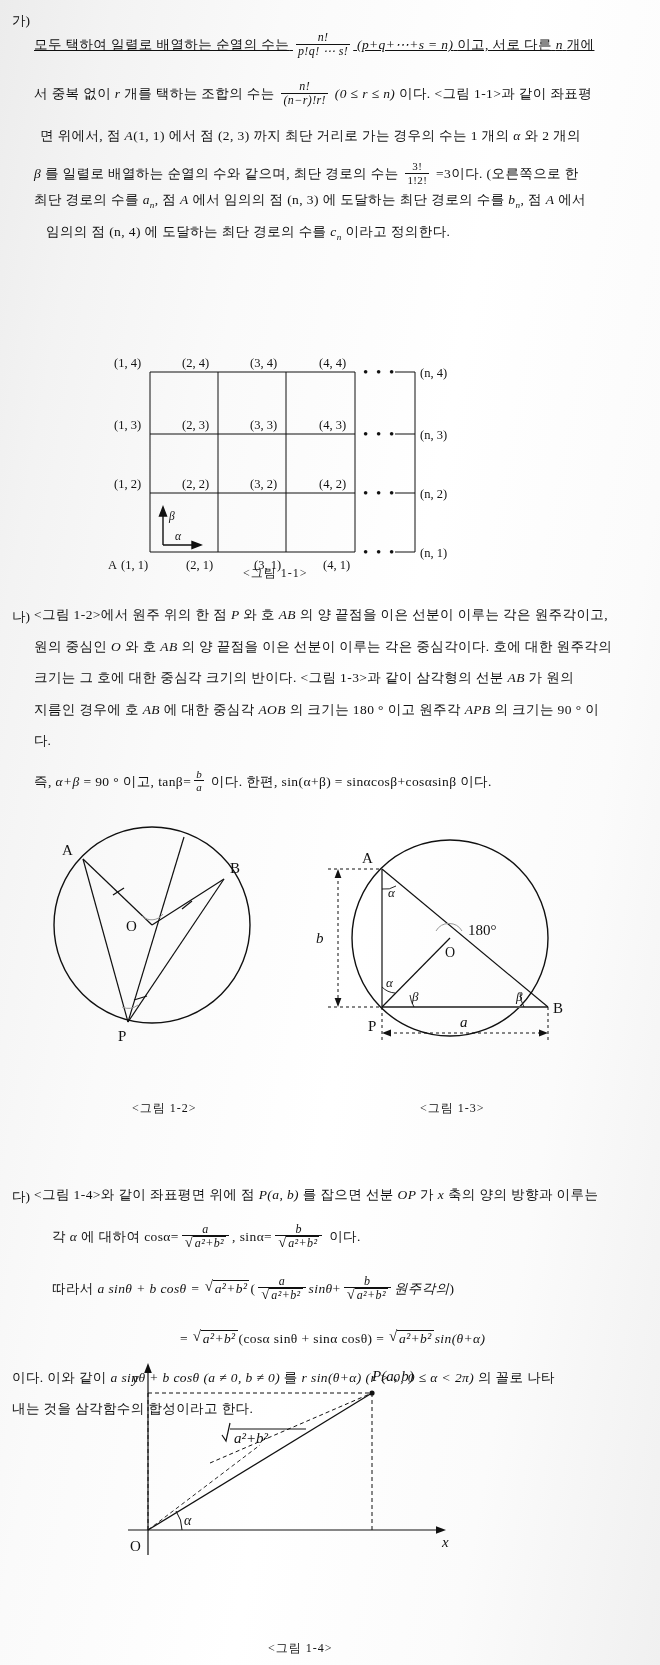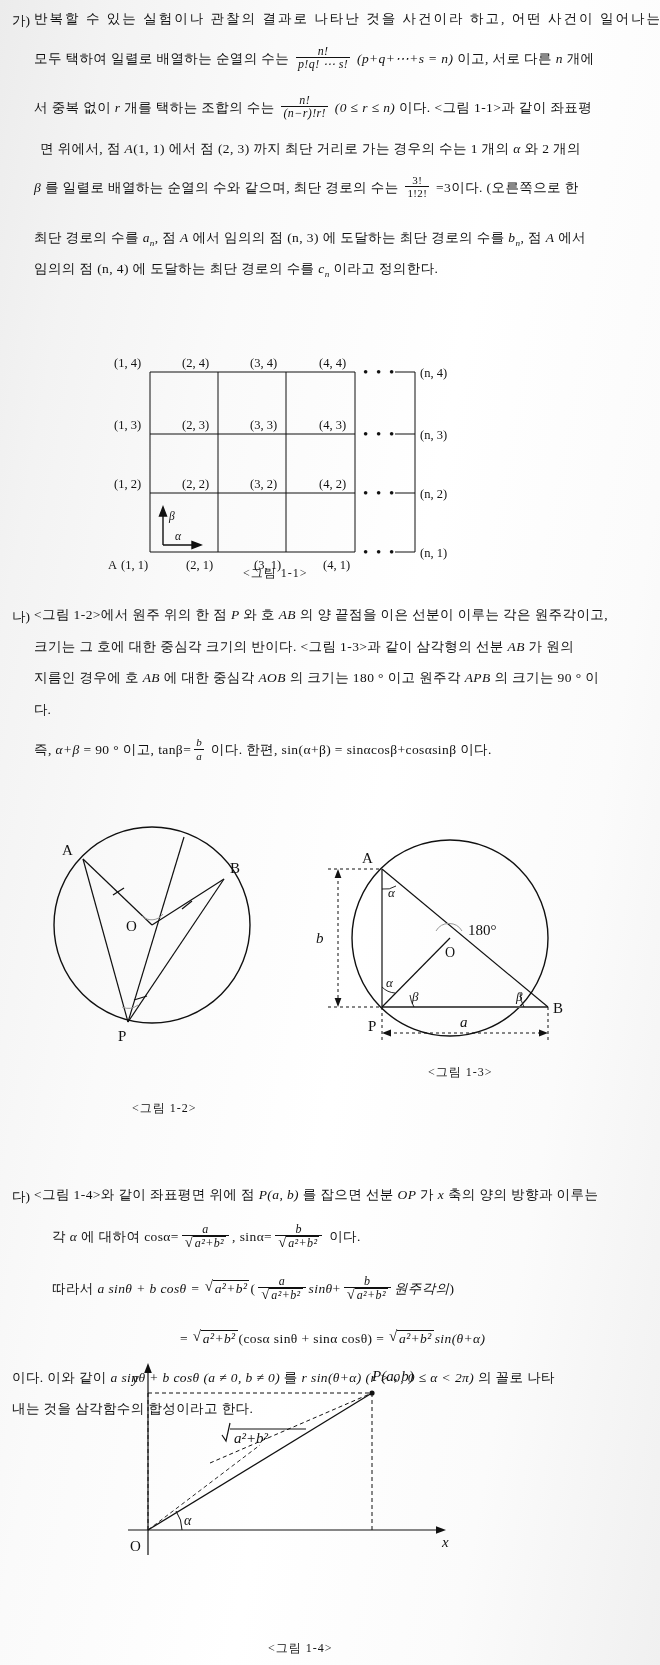--- a/index.html
+++ b/index.html
@@ -53,25 +53,22 @@
   .figwrap { position:absolute; }
   svg text { font-family:"Liberation Serif", serif; }
 </style>
 </head>
 <body>
 
 <div class="page">
 
   <div class="sect" style="top:12px;">
     <span class="marker">가)</span>
-    <div class="line jw" style="margin-left:22px;">
-      <span>반복할 수 있는 실험이나 관찰의 결과로 나타난 것을 사건이라 하고, 어떤 사건이 일어나는</span>
-    </div>
-
-    <div class="line jw3" style="margin-left:22px; margin-top:20px;">
+
+    <div class="line jw3" style="margin-left:22px; margin-top:20px;text-decoration:underline;">
       <span>모두 택하여 일렬로 배열하는 순열의 수는</span>
       <span class="frac">
         <span class="num mi">n!</span>
         <span class="den mi">p!q! ⋯ s!</span>
       </span>
       <span class="mi">(p+q+⋯+s = n)</span>
       <span>이고, 서로 다른</span>
       <span class="mi">n</span>
       <span>개에</span>
     </div>
@@ -102,33 +99,33 @@
       <span class="mi">β</span>
       <span>를 일렬로 배열하는 순열의 수와 같으며, 최단 경로의 수는</span>
       <span class="frac fracS">
         <span class="num mu">3!</span>
         <span class="den mu">1!2!</span>
       </span>
       <span>=3이다. (오른쪽으로 한</span>
     </div>
 
 
-    <div class="line jw3" style="margin-left:22px; margin-top:30px;">
+    <div class="line jw3" style="margin-left:22px; margin-top:6px;">
       <span>최단 경로의 수를</span>
       <span class="mi"><span>a</span><sub class="e">n</sub></span><span>, 점</span>
       <span class="mi">A</span>
       <span>에서 임의의 점</span>
       <span class="mu">(n, 3)</span>
       <span>에 도달하는 최단 경로의 수를</span>
       <span class="mi"><span>b</span><sub class="e">n</sub></span><span>, 점</span>
       <span class="mi">A</span>
       <span>에서</span>
     </div>
 
-    <div class="line jw3" style="margin-left:22px; margin-top:18px;">
+    <div class="line jw3" style="margin-left:34px; margin-top:18px;">
       <span>임의의 점</span>
       <span class="mu">(n, 4)</span>
       <span>에 도달하는 최단 경로의 수를</span>
       <span class="mi"><span>c</span><sub class="e">n</sub></span>
       <span>이라고 정의한다.</span>
     </div>
   </div>
 
   <div id="fig11" class="figwrap">
     <svg width="660" height="250" viewBox="0 0 660 250">
@@ -197,20 +194,27 @@
   <div class="caption" style="left:243px; top:565px;">&lt;그림 1-1&gt;</div>
 
   <div class="sect" style="top:608px;">
     <span class="marker">나)</span>
     <div class="line jw3" style="margin-left:22px;">
       <span>&lt;그림 1-2&gt;에서 원주 위의 한 점</span>
       <span class="mi">P</span>
       <span>와 호</span>
       <span class="mi">AB</span>
       <span>의 양 끝점을 이은 선분이 이루는 각은 원주각이고,</span>
+    </div>
+    <div class="line jw3" style="margin-left:22px; margin-top:18px;">
+      <span>원의 중심인</span>
+      <span class="mi">O</span>
+      <span>와 호</span>
+      <span class="mi">AB</span>
+      <span>의 양 끝점을 이은 선분이 이루는 각은 중심각이다. 호에 대한 원주각의</span>
     </div>
     <div class="line jw3" style="margin-left:22px; margin-top:18px;">
       <span>크기는 그 호에 대한 중심각 크기의 반이다. &lt;그림 1-3&gt;과 같이 삼각형의 선분</span>
       <span class="mi">AB</span>
       <span>가 원의</span>
     </div>
     <div class="line jw3" style="margin-left:22px; margin-top:18px;">
       <span>지름인 경우에 호</span>
       <span class="mi">AB</span>
       <span>에 대한 중심각</span>
@@ -315,21 +319,21 @@
       <g stroke="#111" stroke-width="1" stroke-dasharray="3,3" fill="none">
         <line x1="72" y1="172" x2="72" y2="206"></line>
         <line x1="238" y1="172" x2="238" y2="206"></line>
         <line x1="78" y1="198" x2="232" y2="198"></line>
       </g>
       <polygon points="72,198 81,194.6 81,201.4" fill="#111"></polygon>
       <polygon points="238,198 229,194.6 229,201.4" fill="#111"></polygon>
       <text x="150" y="192" font-size="15" font-style="italic" fill="#111">a</text>
     </svg>
   </div>
-  <div class="caption" style="left:420px; top:1064px;margin-left:8px;">&lt;그림 1-3&gt;</div>
+  <div class="caption" style="left:420px; top:1100px;">&lt;그림 1-3&gt;</div>
 
   <div class="sect" style="top:1188px;">
     <span class="marker">다)</span>
     <div class="line jw3" style="margin-left:22px;">
       <span>&lt;그림 1-4&gt;와 같이 좌표평면 위에 점</span>
       <span class="mi">P(a, b)</span>
       <span>를 잡으면 선분</span>
       <span class="mi">OP</span>
       <span>가</span>
       <span class="mi">x</span>

